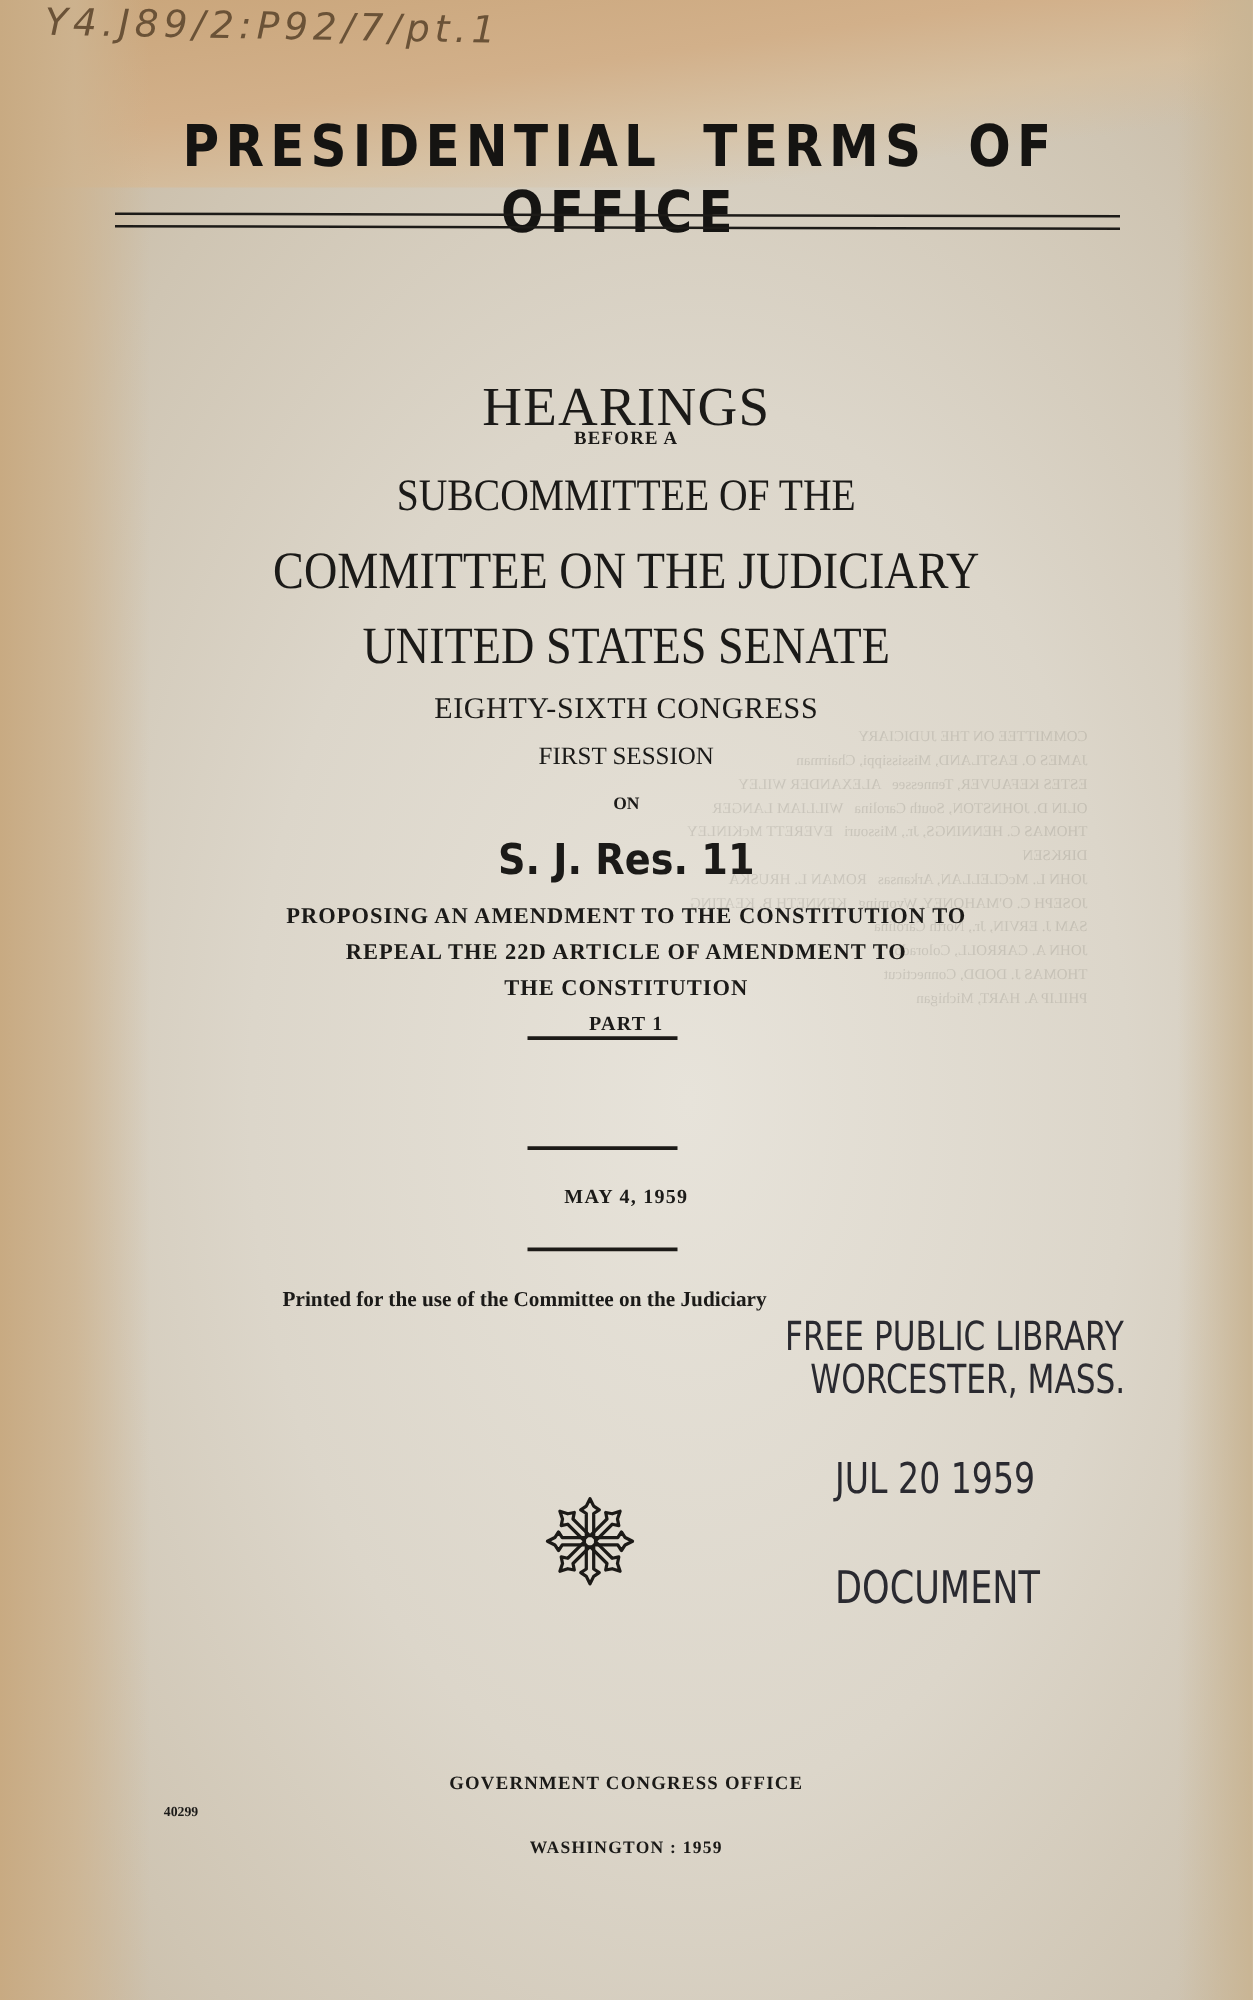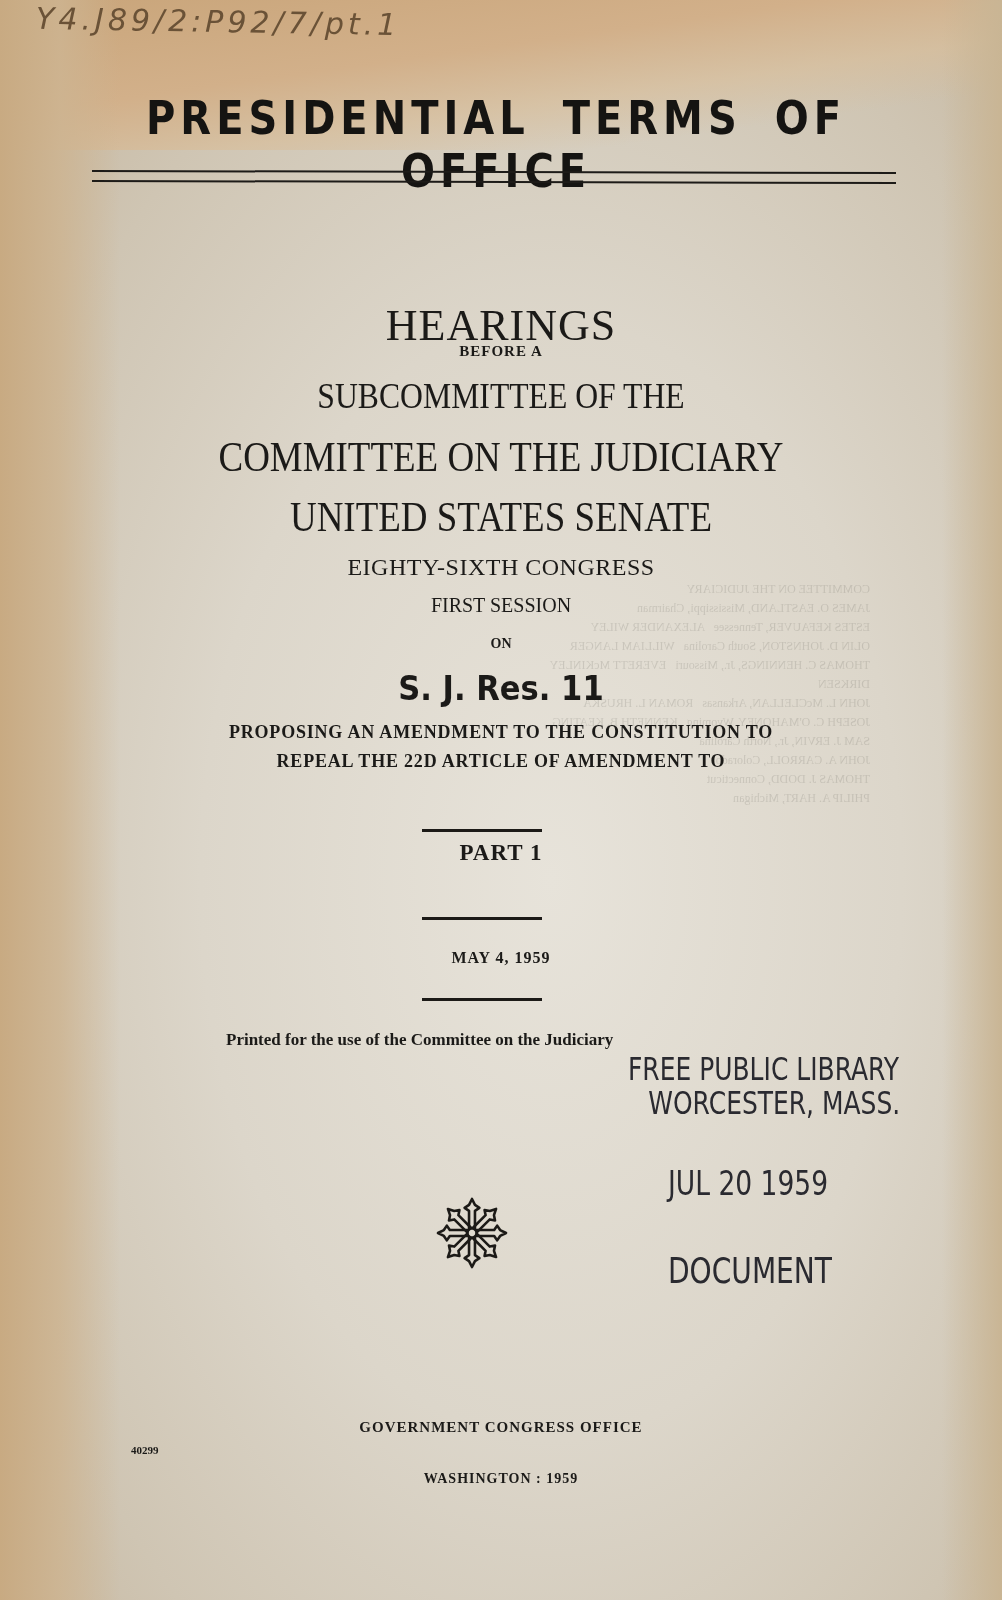--- a/index.html
+++ b/index.html
@@ -50,21 +50,21 @@
     .committee { top: 433px; font-size: 42px; transform: scaleX(0.88); }
     .senate { top: 493px; font-size: 42px; transform: scaleX(0.88); }
     .congress { top: 554px; font-size: 24px; letter-spacing: 0.5px; }
     .session { top: 594px; font-size: 20px; }
     .on { top: 636px; font-size: 14px; font-weight: bold; }
     .sjres { top: 668px; font-size: 34px; font-weight: bold; font-family: "DejaVu Sans", sans-serif; transform: scaleX(0.9); }
     .proposing { top: 718px; font-size: 18px; font-weight: bold; line-height: 29px; letter-spacing: 0.8px; }
     .short-rule {
       position: absolute; height: 3px; background: #1c1a17; width: 120px; left: 422px;
     }
-    .part { top: 840px; font-size: 23px; font-weight: bold; letter-spacing: 1px; }
+    .part { top: 811px; font-size: 16px; font-weight: bold; letter-spacing: 1px; }
     .date { top: 949px; font-size: 16px; font-weight: bold; letter-spacing: 1px; }
     .printed { left: 226px; top: 1030px; position: absolute; font-size: 17px; font-weight: bold; }
     .stamp {
       position: absolute; font-family: "DejaVu Sans", sans-serif; color: #2a2a30;
       transform: scaleX(0.78); transform-origin: left top;
     }
     .stamp-lib { left: 628px; top: 1052px; font-size: 32px; line-height: 34px; }
     .stamp-lib .l2 { padding-left: 26px; display: block; }
     .stamp-date { left: 668px; top: 1163px; font-size: 34px; }
     .stamp-doc { left: 668px; top: 1250px; font-size: 36px; }
@@ -102,20 +102,21 @@
   <div class="center subcommittee">SUBCOMMITTEE OF THE</div>
   <div class="center committee">COMMITTEE ON THE JUDICIARY</div>
   <div class="center senate">UNITED STATES SENATE</div>
   <div class="center congress">EIGHTY-SIXTH CONGRESS</div>
   <div class="center session">FIRST SESSION</div>
   <div class="center on">ON</div>
   <div class="center sjres">S. J. Res. 11</div>
   <div class="center proposing">
     <div>PROPOSING AN AMENDMENT TO THE CONSTITUTION TO</div>
     <div>REPEAL THE 22D ARTICLE OF AMENDMENT TO</div>
+    <div>THE CONSTITUTION</div>
   </div>
 
   <div class="short-rule" style="top:829px;"></div>
   <div class="center part">PART 1</div>
   <div class="short-rule" style="top:917px;"></div>
   <div class="center date">MAY 4, 1959</div>
   <div class="short-rule" style="top:998px;"></div>
 
   <div class="printed">Printed for the use of the Committee on the Judiciary</div>
 

